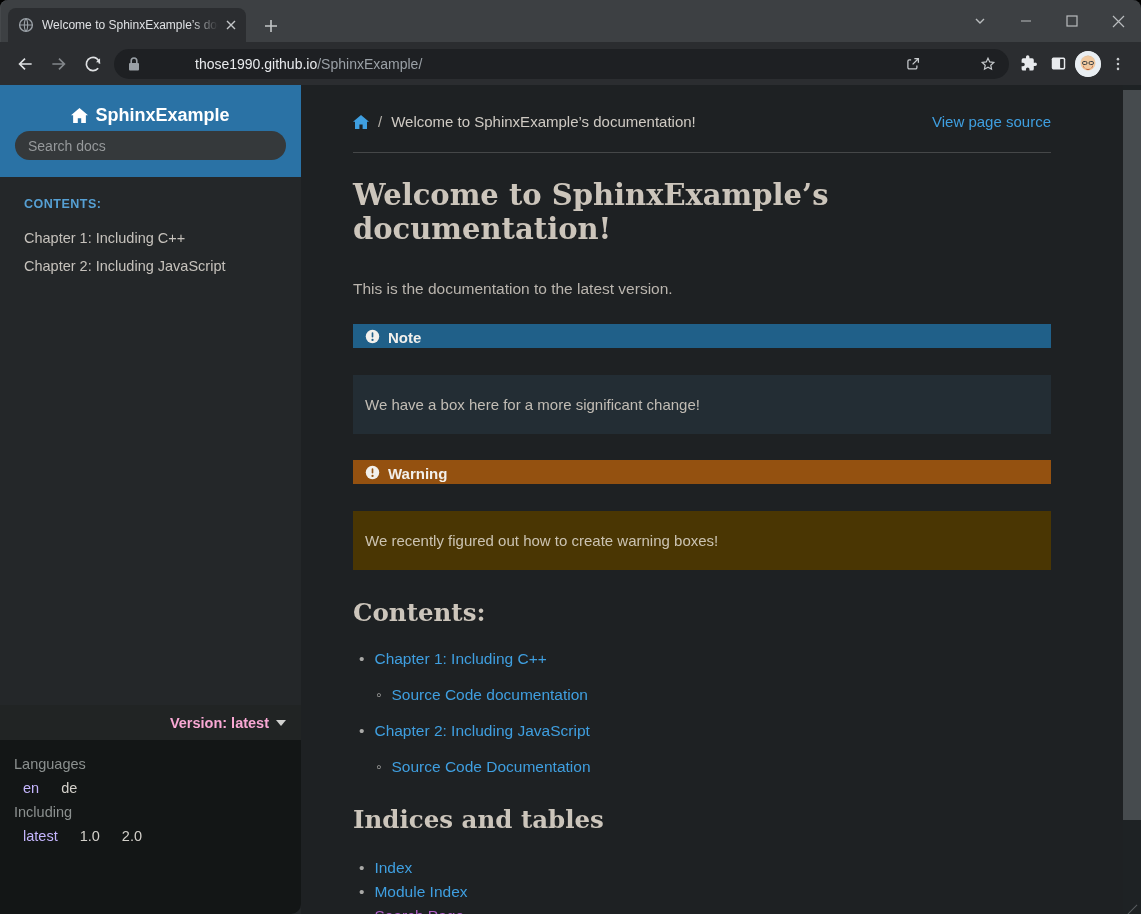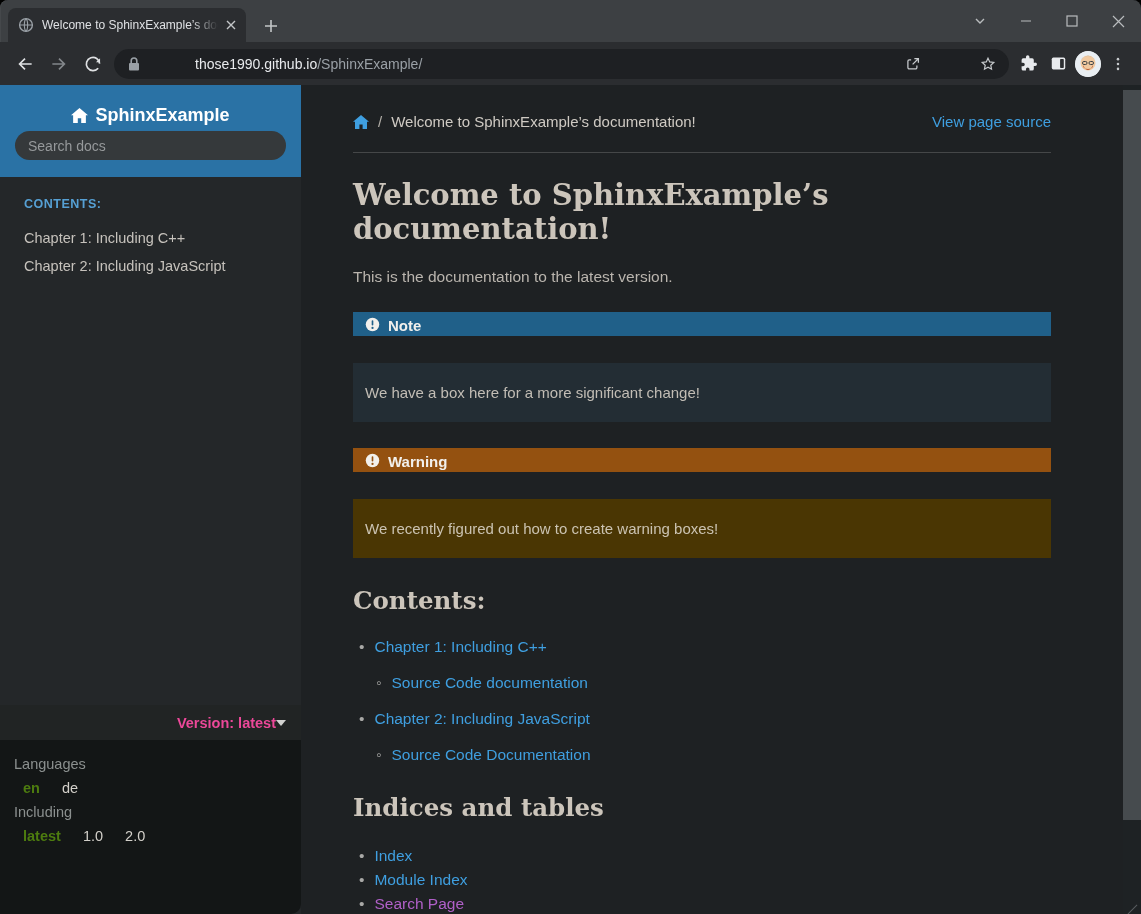--- a/index.html
+++ b/index.html
@@ -48,43 +48,43 @@
         font-weight:bold; font-size:18px; margin:7px 0 5px; }
   .search{ width:100%; height:29px; border-radius:15px; background:#35393b; border:none;
         color:#c4b5fd; padding:0 13px; font-size:14px; outline:none; }
   .search::placeholder{ color:#96999b; }
   .side-nav{ flex:1; padding:20px 0; }
   .contents-label{ color:#56a0d4; font-weight:bold; font-size:12.5px; letter-spacing:.5px;
         padding:0 24px; margin-bottom:13px; }
   .side-link{ display:block; padding:6px 24px; color:#c6c2bc; font-size:14.5px; text-decoration:none; }
 
   .version-bar{ height:35px; background:#212424; display:flex; align-items:center;
-        justify-content:flex-end; gap:0; padding:0 15px; font-size:14.5px; font-weight:bold;
-        color:#ec4899; cursor:pointer; }
+        justify-content:flex-end; gap:7px; padding:0 15px; font-size:14.5px; font-weight:bold;
+        color:#f9a8d4; cursor:pointer; }
   .caret{ width:0; height:0; border-left:5px solid transparent; border-right:5px solid transparent;
         border-top:6px solid #d2d2d0; }
   .version-panel{ background:#131616; height:174px; padding:12px 14px; font-size:14.5px;
         border-radius:0 0 10px 0; }
   .vp-label{ color:#8b908f; line-height:24px; }
   .vp-row{ display:flex; gap:22px; padding-left:9px; line-height:24px; }
   .vp-row a{ color:#d3d0ca; text-decoration:none; }
-  .vp-row a.current{ color:#4d7c0f; font-weight:bold; }
+  .vp-row a.current{ color:#c4b5fd; font-weight:normal; }
 
   
   .content{ flex:1; background:#1e2123; position:relative; }
   .doc{ margin-left:52px; width:698px; }
   .crumbs{ display:flex; align-items:center; padding-top:28px; font-size:15px; color:#cfcac3; }
   .crumb-sep{ margin:0 9px; color:#b3afa8; }
   .crumb-spacer{ flex:1; }
   a.blue-link{ color:#3f9fe0; text-decoration:none; }
   .divider{ border:none; border-top:1px solid #454748; margin-top:22px; }
 
   h1.doc-title{ font-family:"DejaVu Serif", serif; font-weight:bold; font-size:29px;
         color:#ccc5bb; margin-top:25px; }
-  .intro{ margin-top:22px; font-size:15.5px; color:#bab5ae; }
+  .intro{ margin-top:34px; font-size:15.5px; color:#bab5ae; }
 
   .admonition{ margin-top:26px; }
   .adm-title{ display:flex; align-items:flex-start; gap:8px; padding:5px 12px; height:24px;
         color:#f2f0ec; font-weight:bold; font-size:15px; }
   .adm-body{ padding:21px 12px; font-size:15px;margin-top:27px; }
   .note .adm-title{ background:#206089; }
   .note .adm-body{ background:#232d34; color:#c2bdb5; }
   .warning .adm-title{ background:#945110; }
   .warning .adm-body{ background:#4a3603; color:#cbc3b2; }
 

